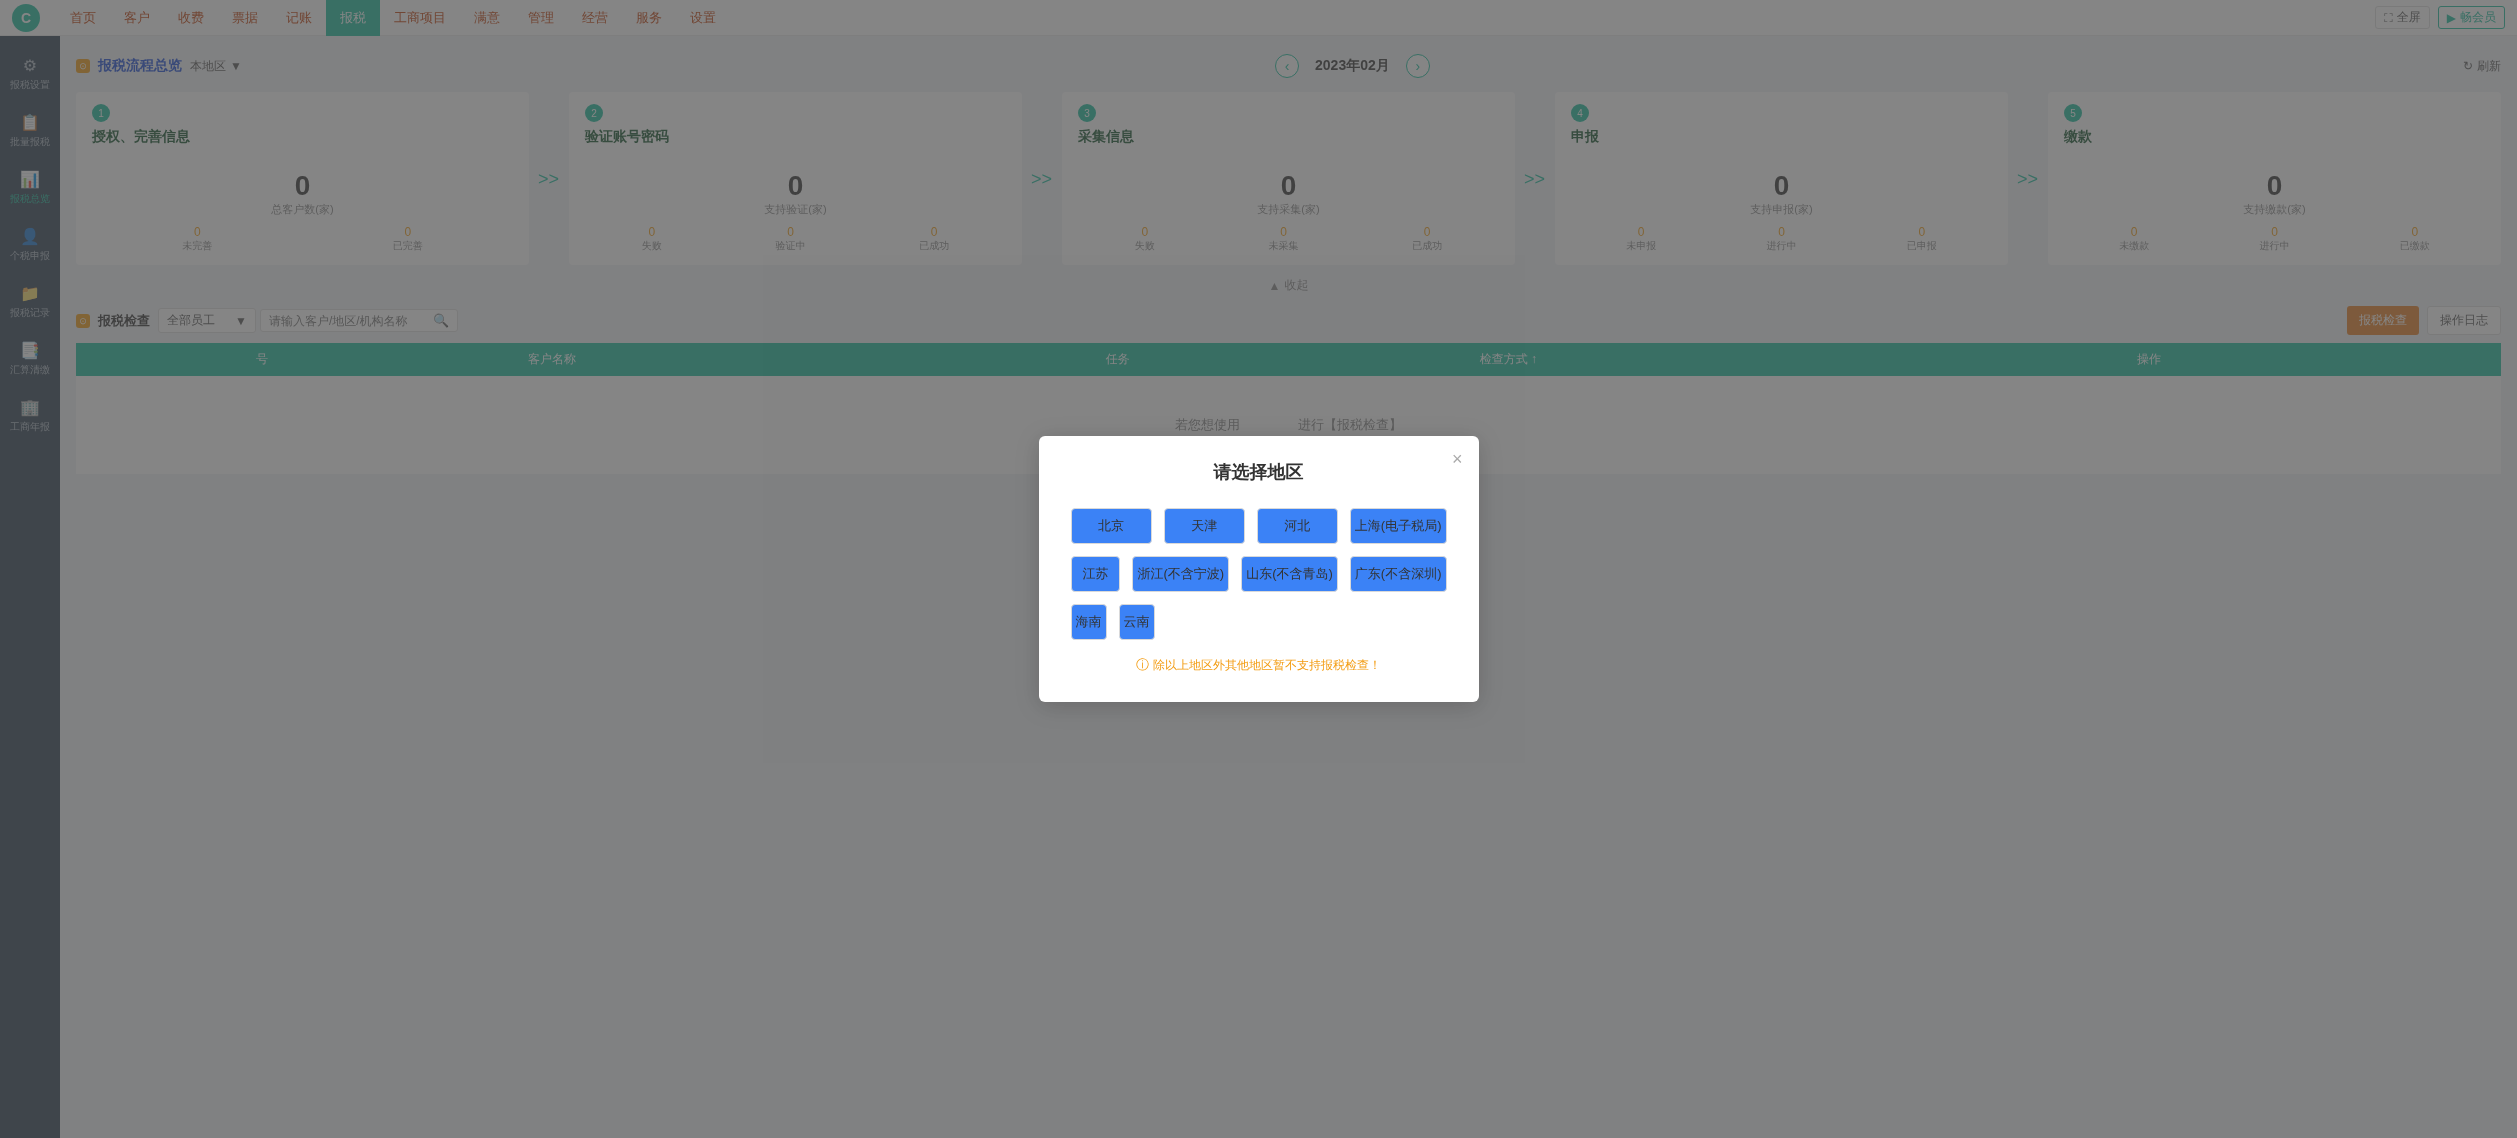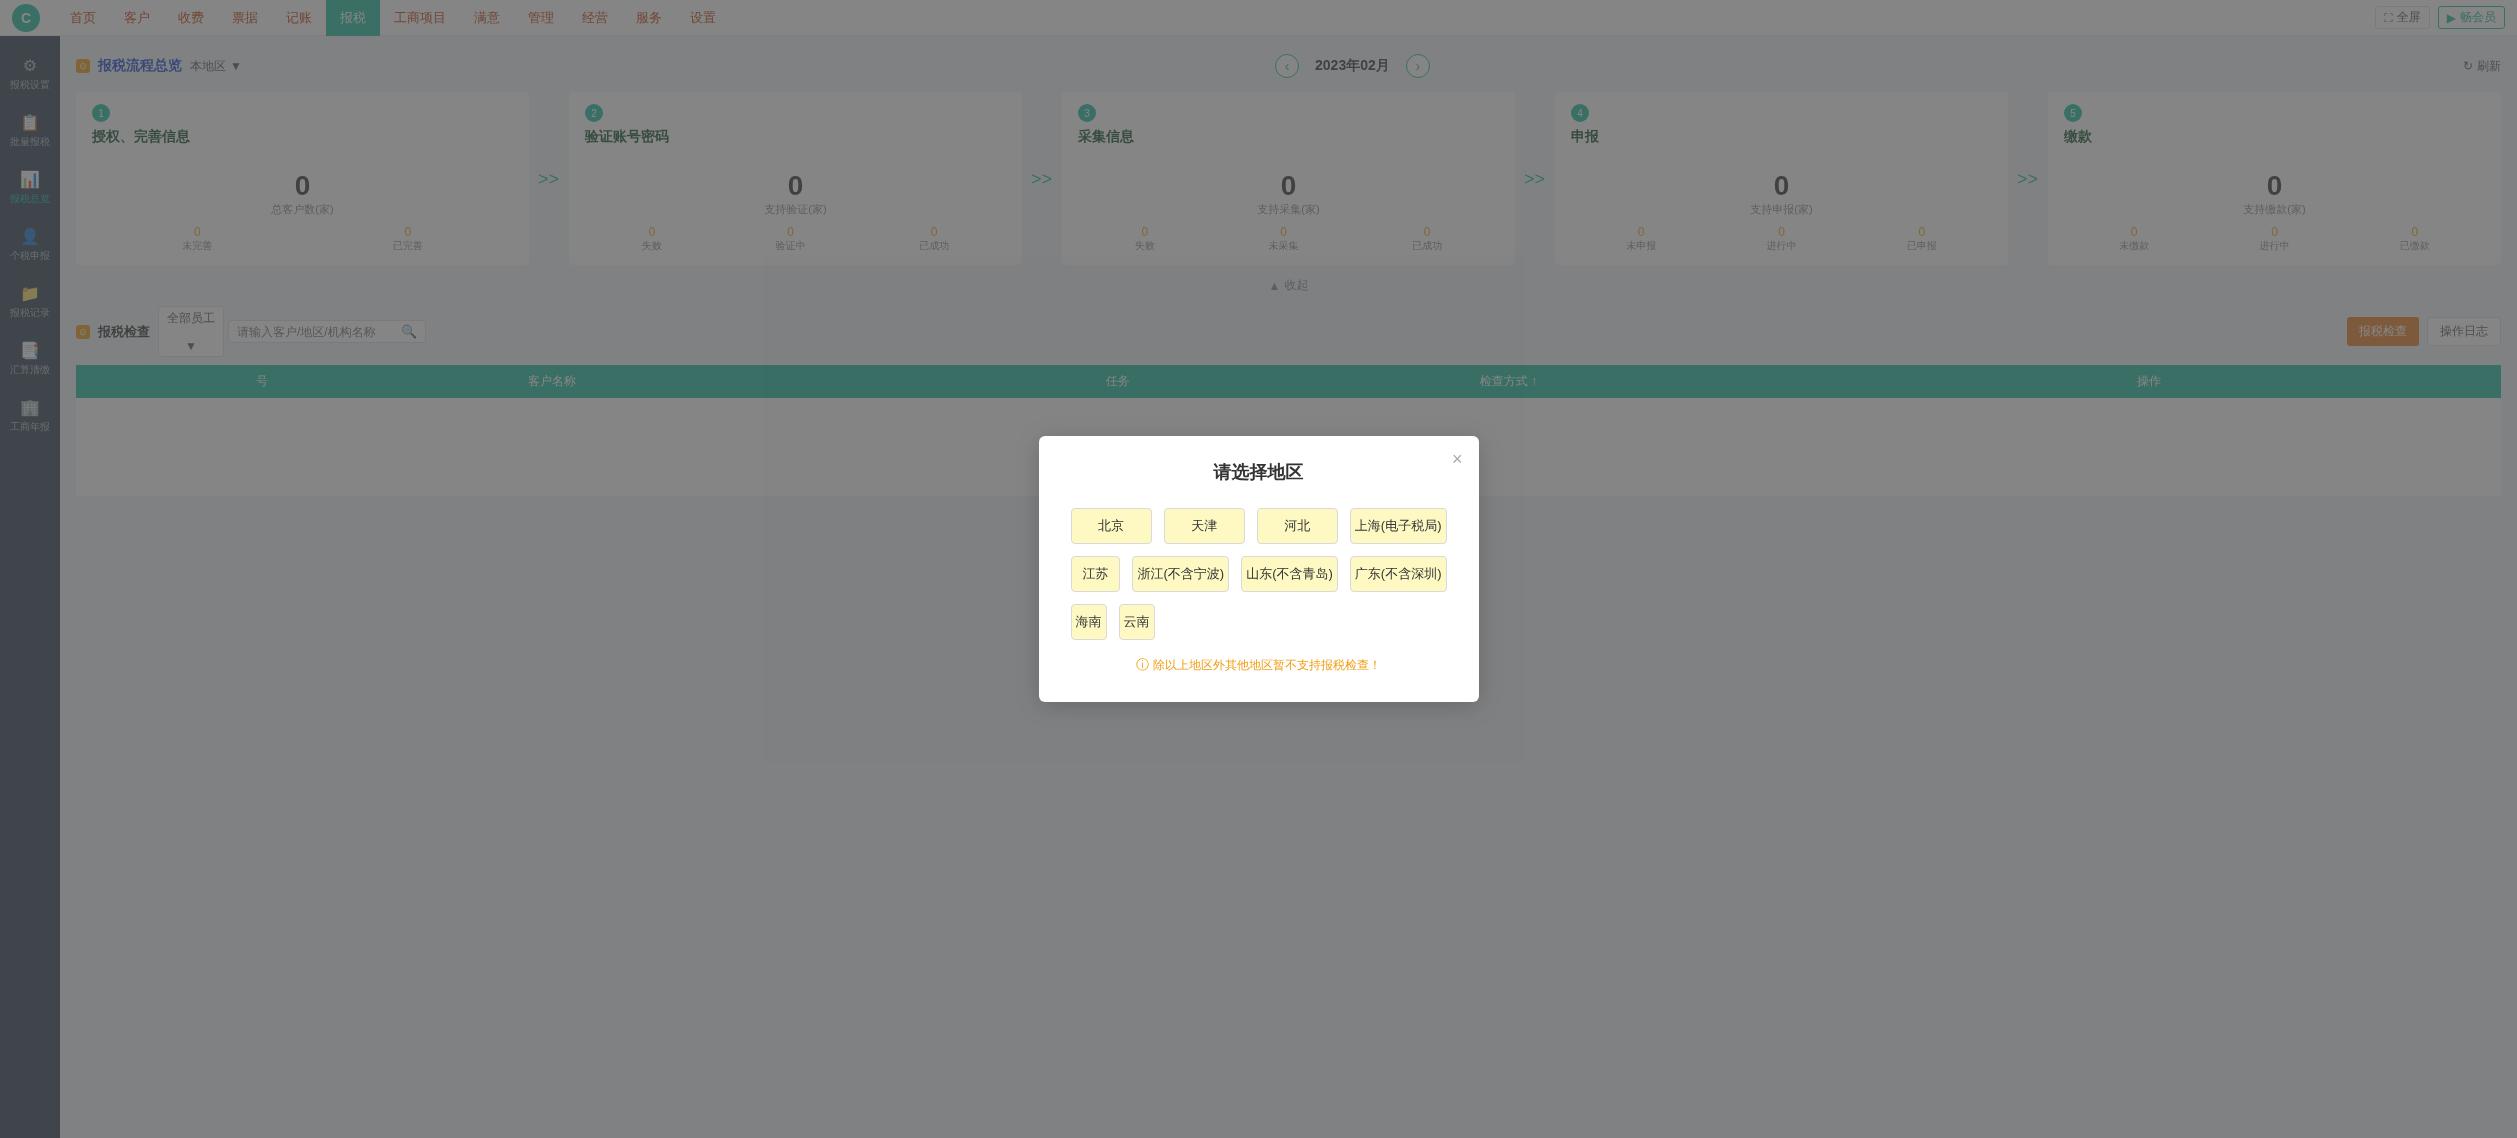--- a/index.html
+++ b/index.html
@@ -184,21 +184,21 @@
     .tax-check-header {
       display: flex; align-items: center; padding: 8px 16px; gap: 8px;
     }
     .tax-check-title { font-size: 13px; font-weight: bold; color: #333; }
     .check-filter { 
       display: flex; align-items: center; gap: 4px;
     }
     .filter-select {
       border: 1px solid #ddd; border-radius: 3px; padding: 3px 8px;
       font-size: 12px; color: #555; background: #fff; cursor: pointer;
-      display: flex; align-items: center; gap: 12px; flex-direction: column;
+      display: flex; align-items: center; gap: 20px;
     }
     .search-input-wrap {
       display: flex; align-items: center;
       border: 1px solid #ddd; border-radius: 3px;
       background: #fff; padding: 3px 8px; gap: 4px;
     }
     .search-input-wrap input {
       border: none; outline: none; font-size: 12px; color: #555;
       width: 160px; background: transparent;
     }
@@ -265,21 +265,21 @@
       margin-bottom: 12px;
     }
     .region-grid-row3 {
       display: flex;
       gap: 12px;
       margin-bottom: 16px;
     }
     .region-btn {
       border: 1px solid #d9d9d9;
       border-radius: 4px;
-      background: #fef9c3;
+      background: #3b82f6;
       color: #333;
       padding: 8px 4px;
       text-align: center;
       cursor: pointer;
       font-size: 13px;
       white-space: nowrap;
     }
     .modal-warning {
       color: #f39c12;
       font-size: 12px;

